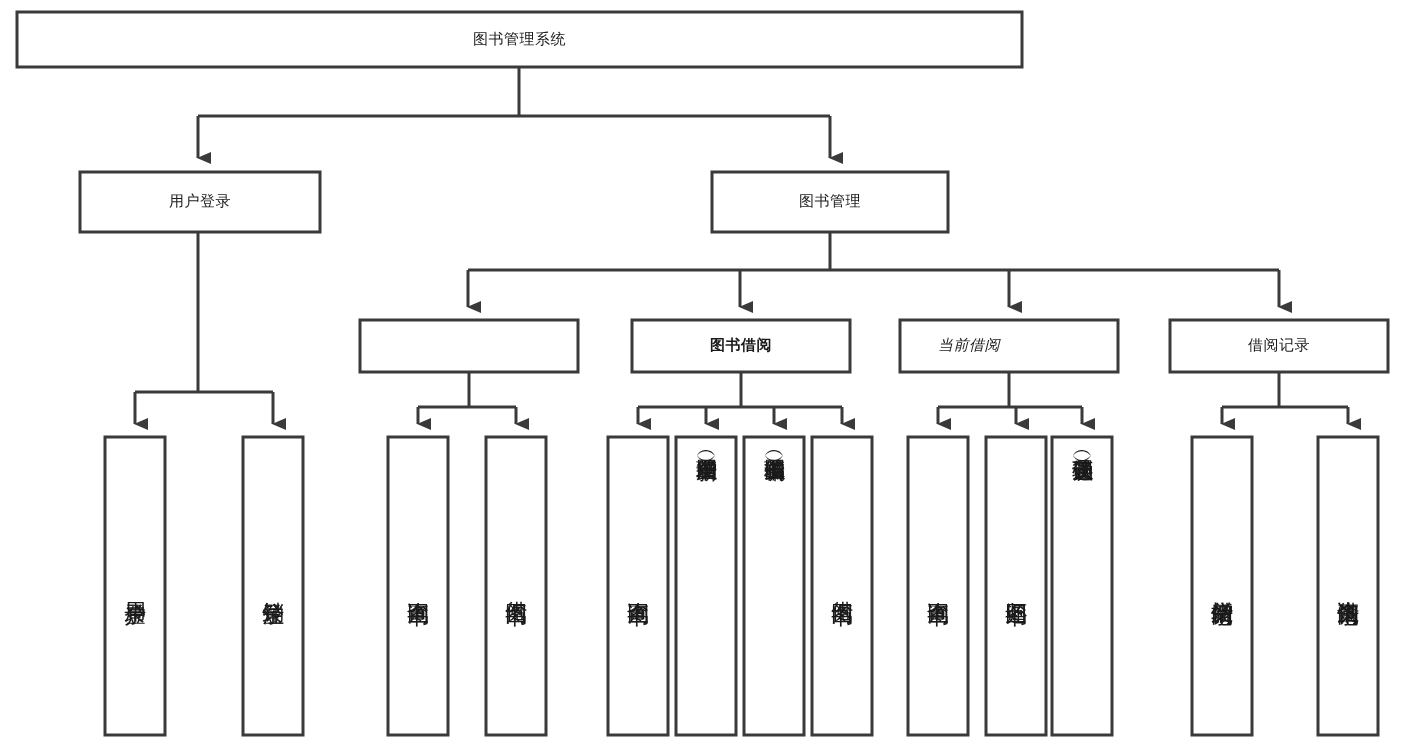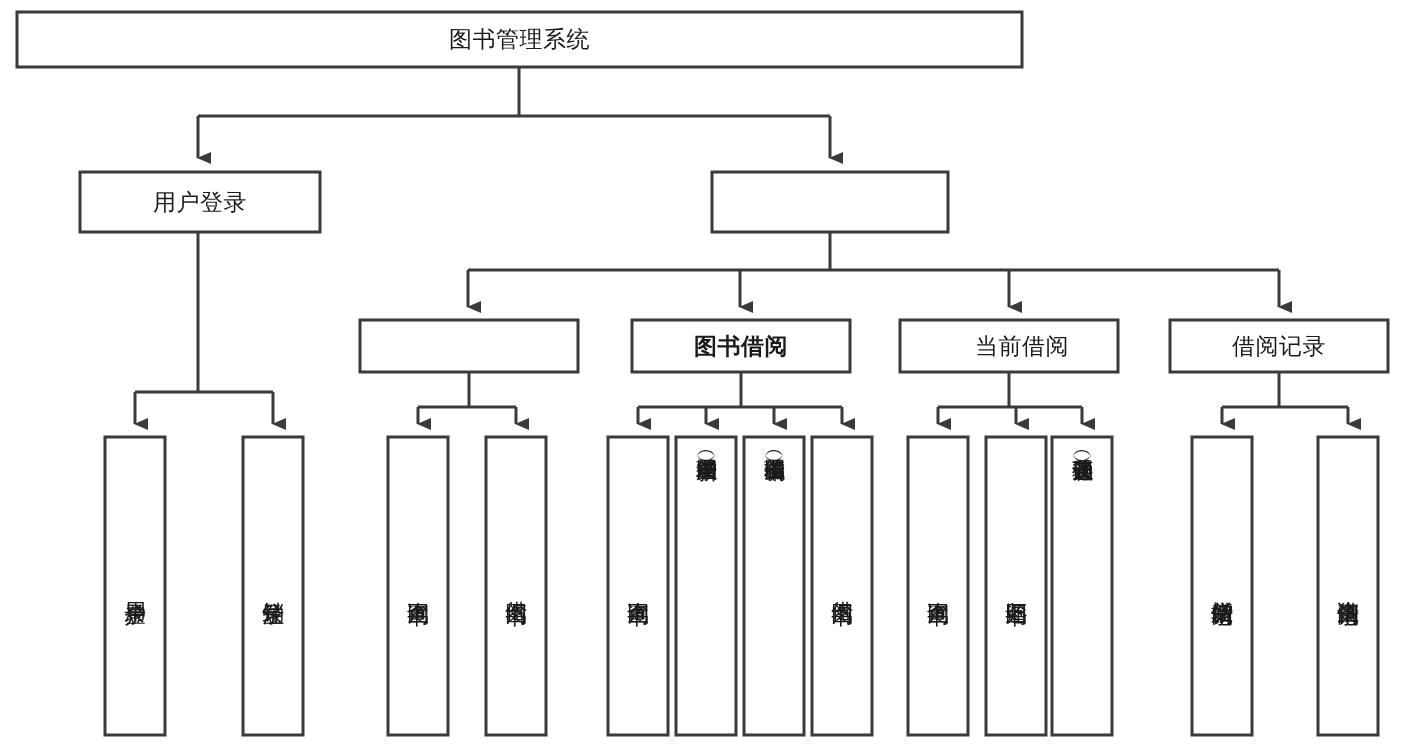--- a/index.html
+++ b/index.html
@@ -37,21 +37,21 @@
   .arrow-head {
     fill: #3a3a3a;
     stroke: none;
   }
   .node-label-h {
     position: absolute;
     display: flex;
     align-items: center;
     justify-content: center;
     color: #1a1a1a;
-    font-size: 23px;
+    font-size: 15px;
     line-height: 1.15;
     letter-spacing: 0.5px;
     white-space: nowrap;
     pointer-events: none;
   }
   .node-label-v {
     position: absolute;
     display: flex;
     align-items: center;
     justify-content: center;
@@ -153,25 +153,26 @@
     <rect class="node-box" x="986" y="437" width="60" height="298"></rect>
     <rect class="node-box" x="1052" y="437" width="60" height="298"></rect>
     <rect class="node-box" x="1192" y="437" width="60" height="298"></rect>
     <rect class="node-box" x="1318" y="437" width="60" height="298"></rect>
   </svg>
 
   <div class="node-label-h" style="left:17px; top:12px; width:1005px; height:55px;">图书管理系统</div>
 
   <div class="node-label-h" style="left:80px; top:172px; width:240px; height:60px;">用户登录</div>
 
+  <div class="node-label-h" style="left:712px; top:172px; width:236px; height:60px;">图书管理</div>
 
 
   <div class="node-label-h" style="left:632px; top:320px; width:218px; height:52px;font-weight:bold;">图书借阅</div>
 
-  <div class="node-label-h" style="left:913px; top:320px; width:218px; height:52px;">当前借阅</div>
+  <div class="node-label-h" style="left:860px; top:320px; width:218px; height:52px;font-style:italic;">当前借阅</div>
 
   <div class="node-label-h" style="left:1170px; top:320px; width:218px; height:52px;text-align:center;">借阅记录</div>
 
   <div class="node-label-v" style="left:105px; top:437px; width:60px; height:298px;">用户登录</div>
 
   <div class="node-label-v" style="left:243px; top:437px; width:60px; height:298px;">注销登录</div>
 
   <div class="node-label-v" style="left:388px; top:437px; width:60px; height:298px;">查询图书</div>
 
   <div class="node-label-v" style="left:486px; top:437px; width:60px; height:298px;">借阅图书</div>

